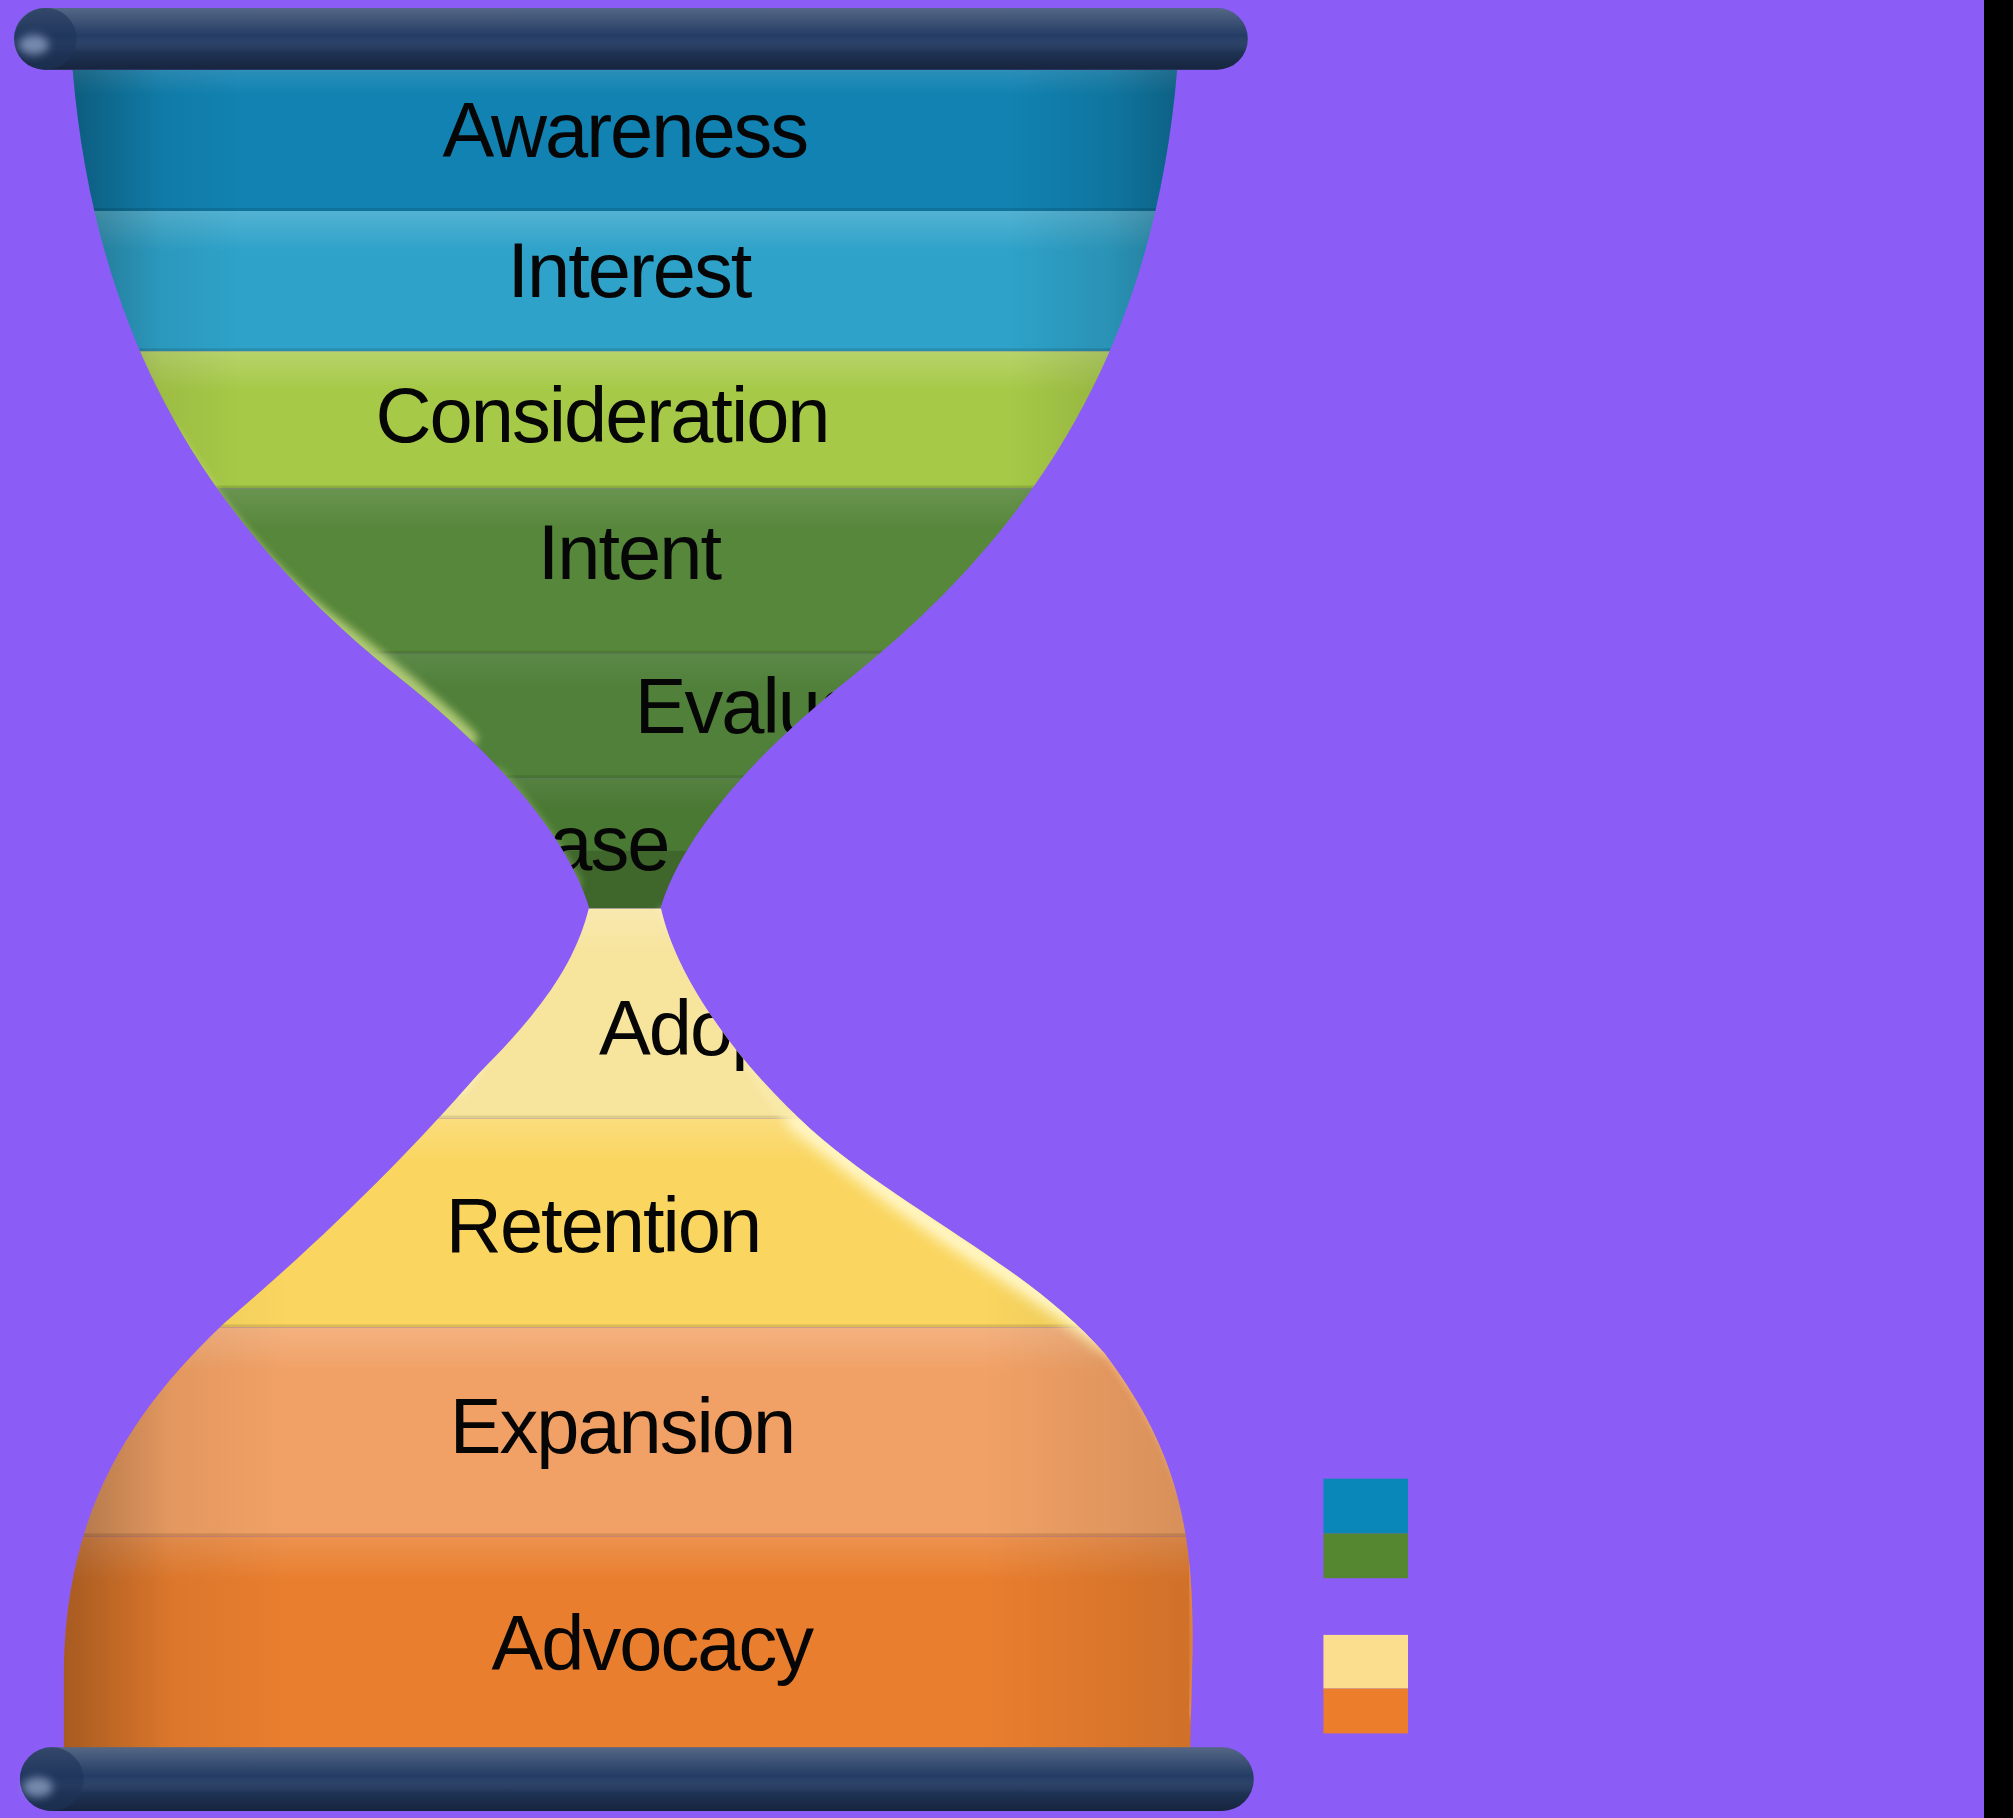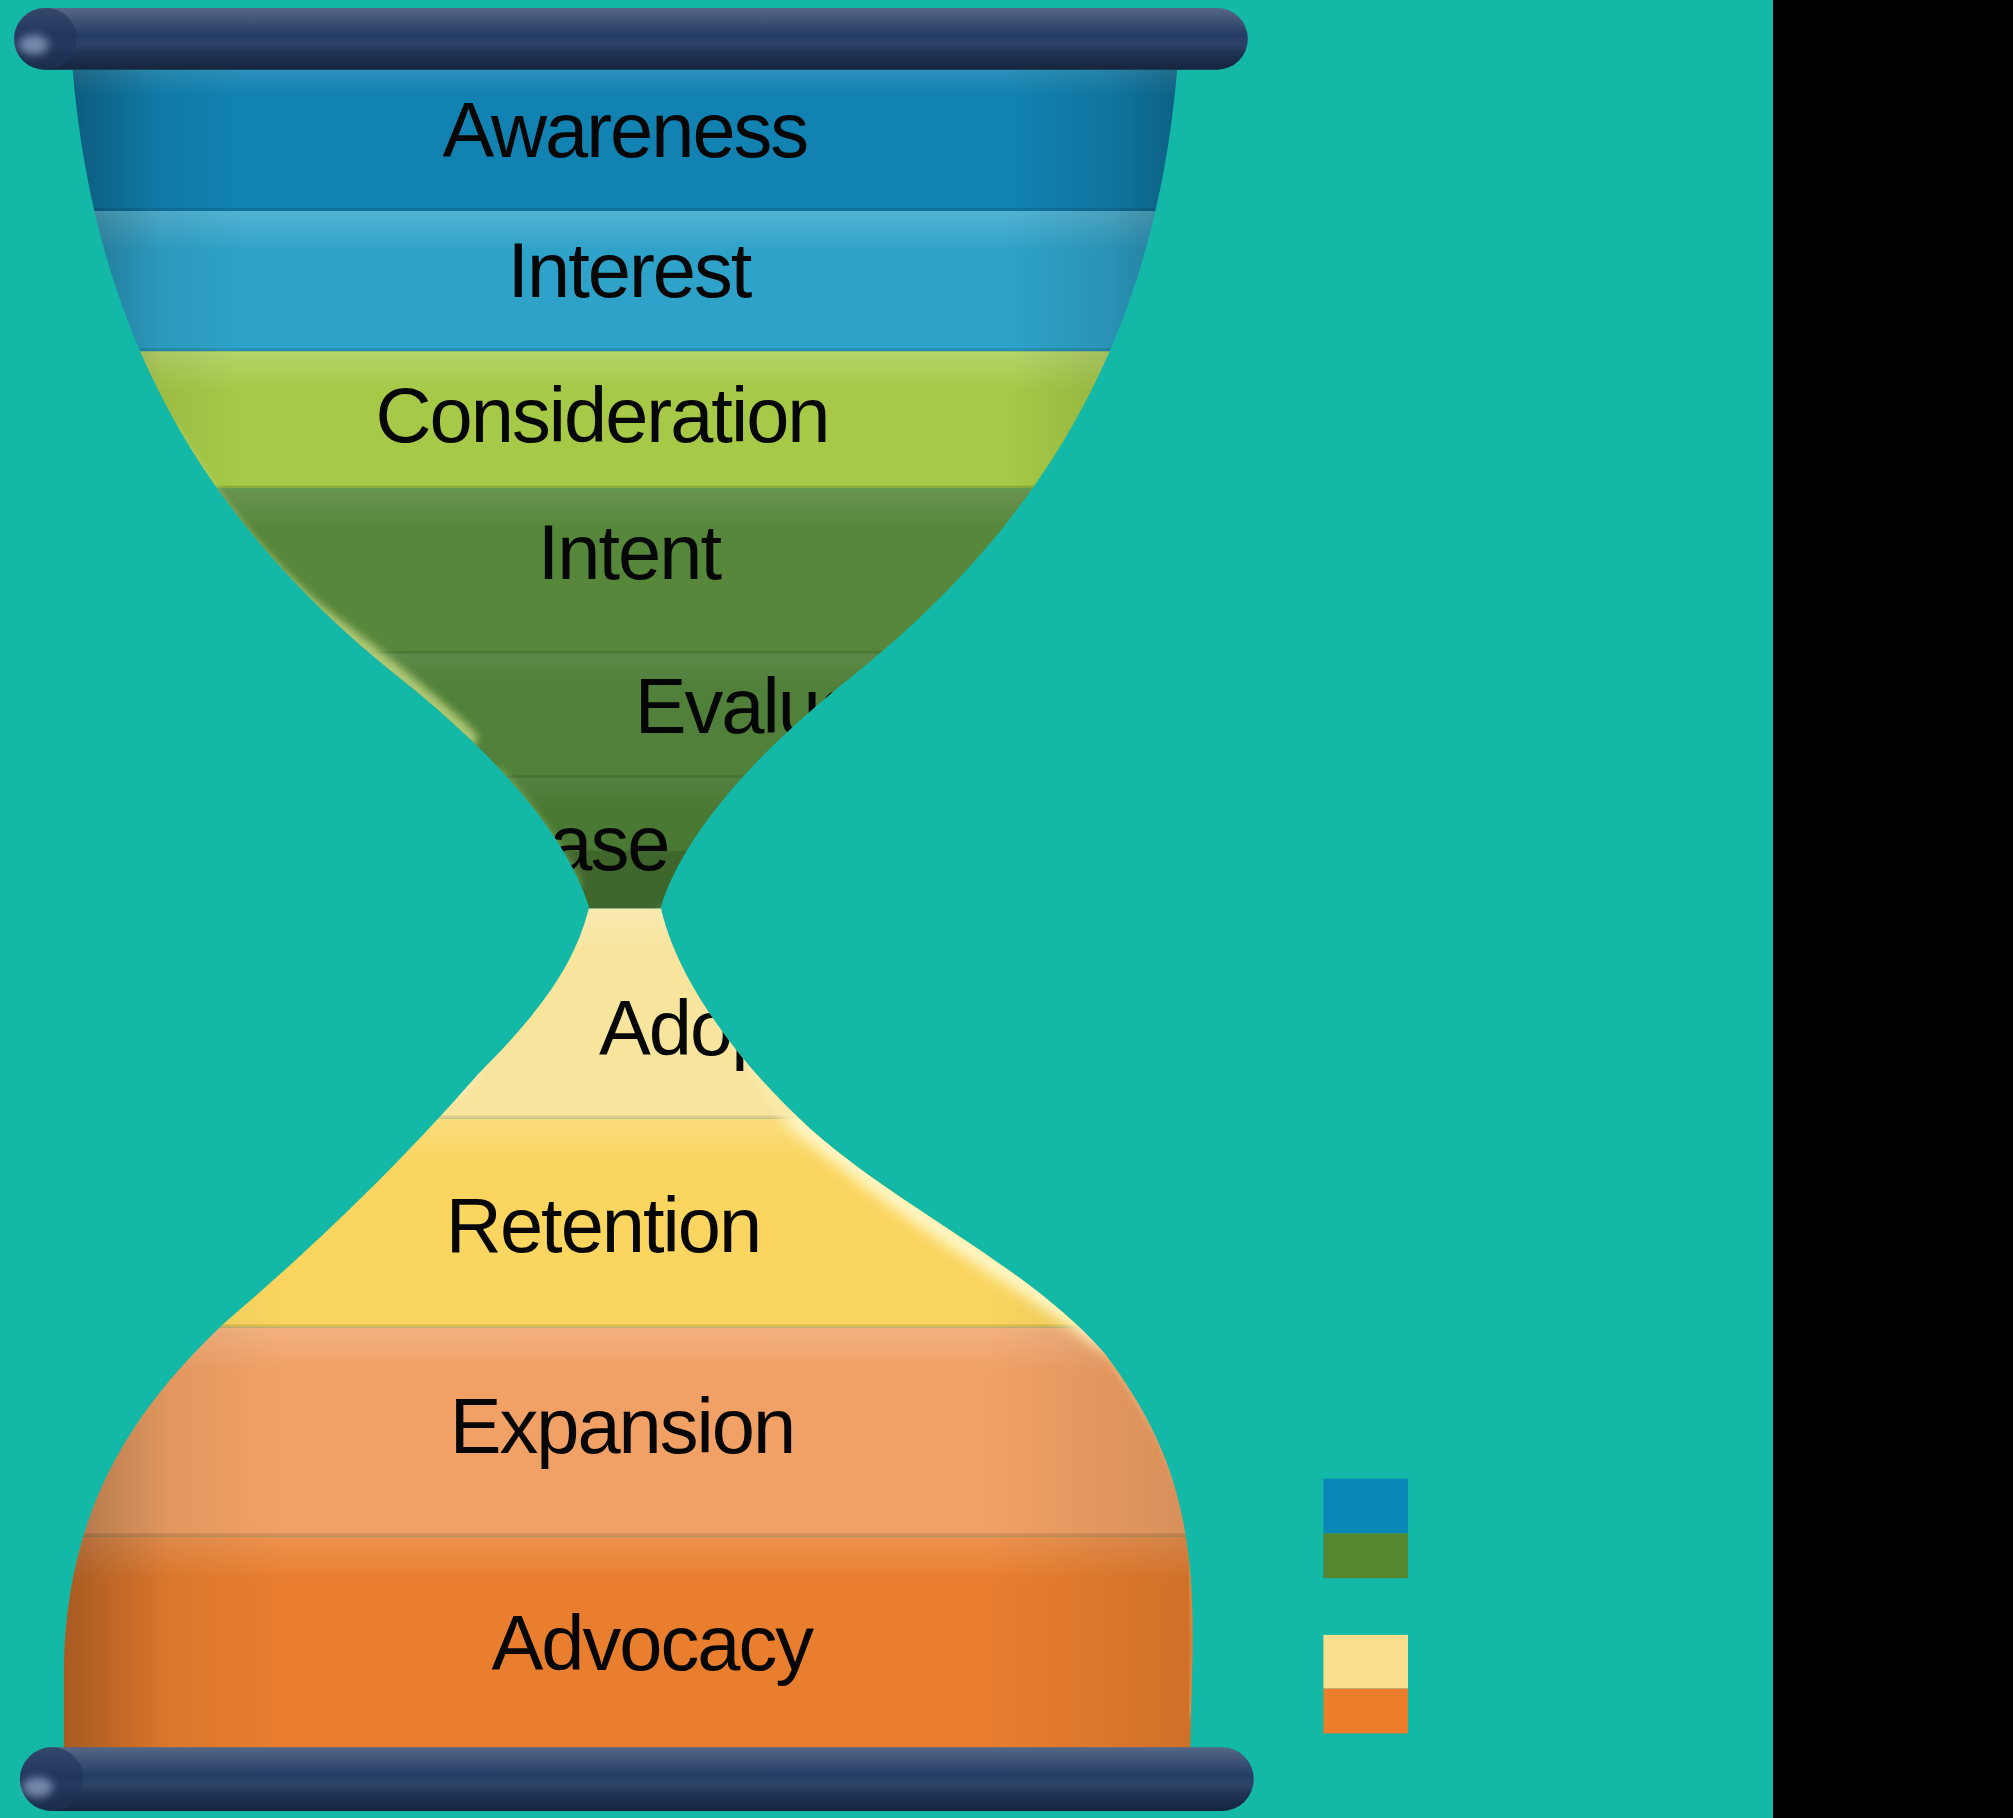--- a/index.html
+++ b/index.html
@@ -6,23 +6,23 @@
     margin: 0;
     padding: 0;
     background: #000000;
     width: 2014px;
     height: 1819px;
     overflow: hidden;
     font-family: "Liberation Sans", sans-serif;
   }
   .stage-canvas {
     position: relative;
-    width: 1773px;
+    width: 1984px;
     height: 1819px;
-    background: #14b8a6;
+    background: #8b5cf6;
   }
   svg { display: block; }
   .stage-label {
     font-family: "Liberation Sans", sans-serif;
     font-weight: 400;
     fill: #060606;
     letter-spacing: -2px;
   }
 </style>
 </head>

